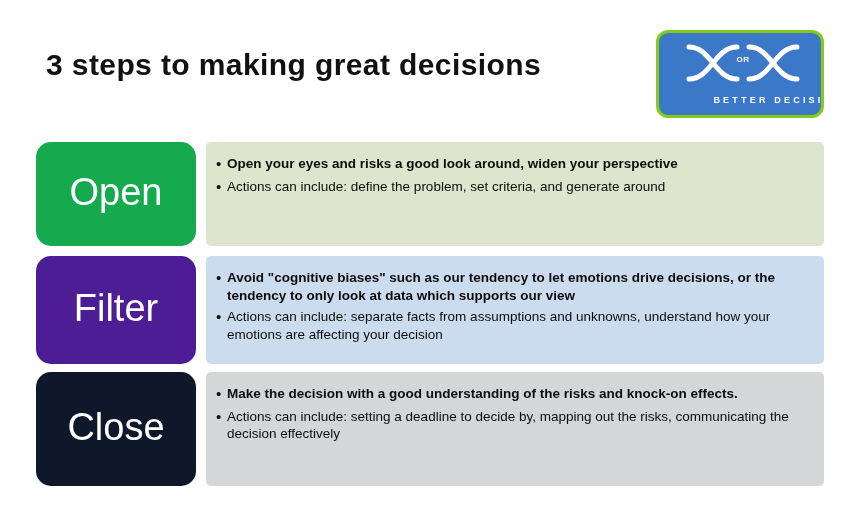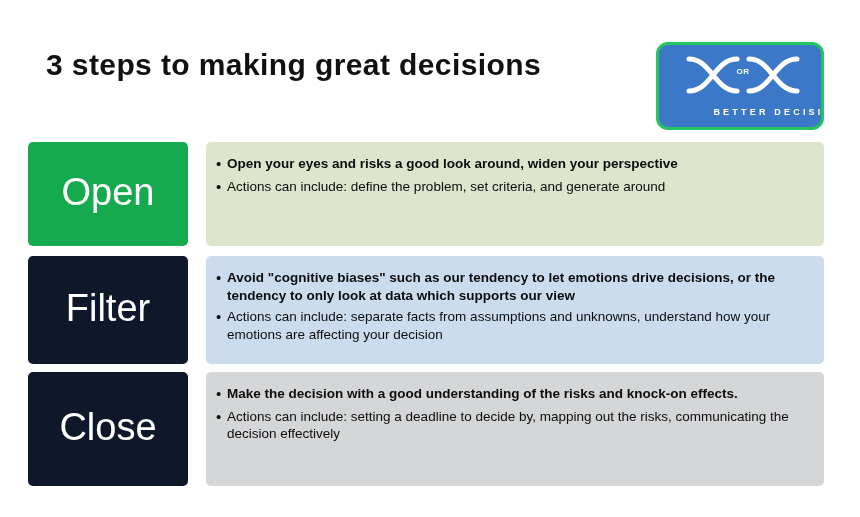--- a/index.html
+++ b/index.html
@@ -34,25 +34,25 @@
     top: 18px;
     font-size: 30px;
     font-weight: bold;
     color: #111111;
     letter-spacing: 0.4px;
     white-space: nowrap;
   }
   .logo {
     position: absolute;
     left: 656px;
-    top: 12px;
+    top: 0;
     width: 168px;
     height: 88px;
     background: #3c78c8;
-    border: 3px solid #22c55e;
+    border: 3px solid #84cc16;
     border-radius: 12px;
     box-sizing: border-box;
     overflow: hidden;
   }
   .logo-inner {
     position: absolute;
     left: 0; top: 0; right: 0; bottom: 0;
   }
   .logo-mark {
     position: absolute;
@@ -89,25 +89,25 @@
     position: absolute;
     left: 0;
     width: 860px;
   }
   .row1 { top: 142px; height: 104px; }
   .row2 { top: 256px; height: 108px; }
   .row3 { top: 372px; height: 114px; }
 
   .label-box {
     position: absolute;
-    left: 28px;
+    left: 36px;
     top: 0;
     width: 160px;
     height: 100%;
-    border-radius: 5px;
+    border-radius: 15px;
     box-sizing: border-box;
     display: flex;
     align-items: center;
     justify-content: center;
   }
   .label-text {
     font-size: 38px;
     color: #ffffff;
     font-weight: normal;
     line-height: 1;
@@ -141,21 +141,21 @@
   .bullet-text { flex: 1 1 auto; }
   .bold { font-weight: bold; }
   .b1 { padding-top: 1px; }
   .b2 { margin-top: 4px; }
 
   .row1 .text-box { background: #dde5cc; }
   .row2 .text-box { background: #ccdcef; }
   .row3 .text-box { background: #d4d6d8; }
 
   .row1 .label-box { background: #16aa4e; }
-  .row2 .label-box { background: #0f172a; }
+  .row2 .label-box { background: #4c1d95; }
   .row3 .label-box { background: #0f172a; }
 
   .row2 .label-text, .row3 .label-text { font-size: 38px; }
 </style>
 </head>
 <body>
 
 <div class="page">
 
   <div class="header">

